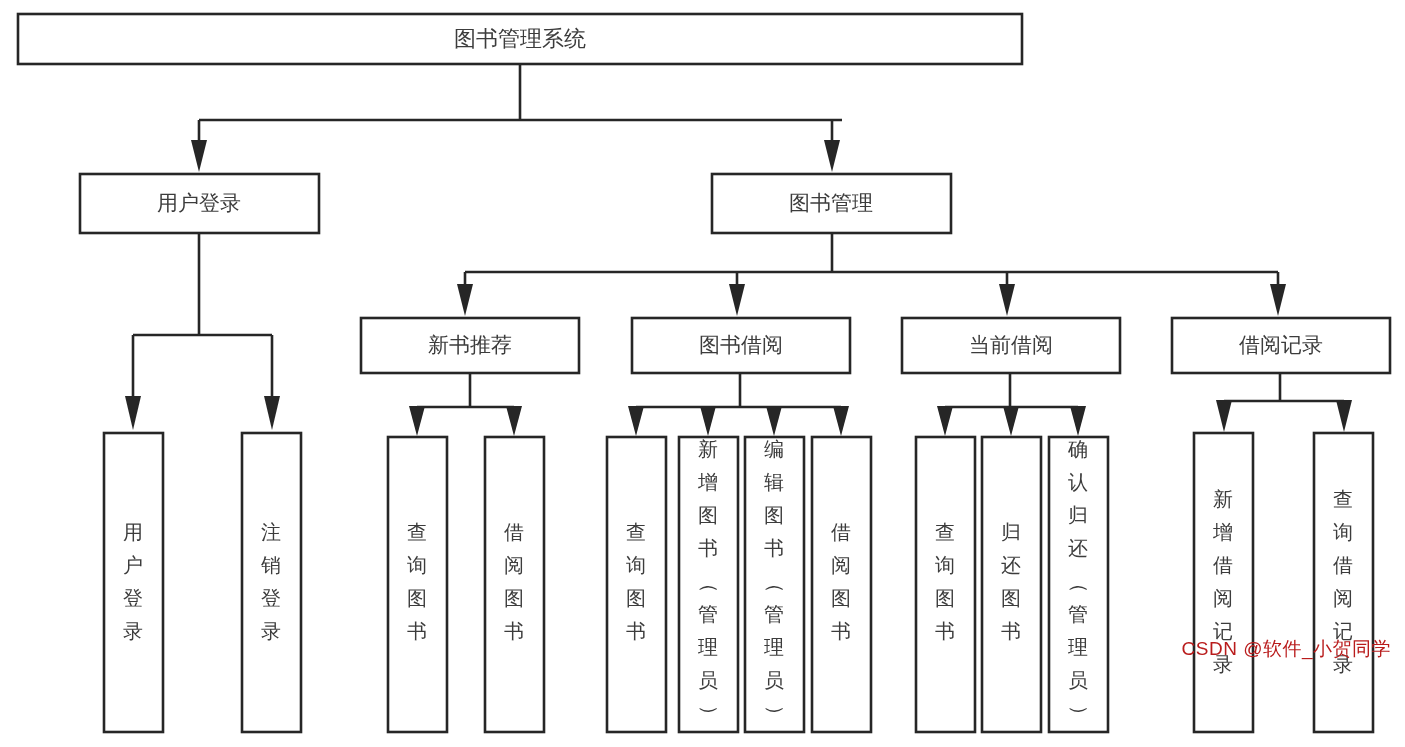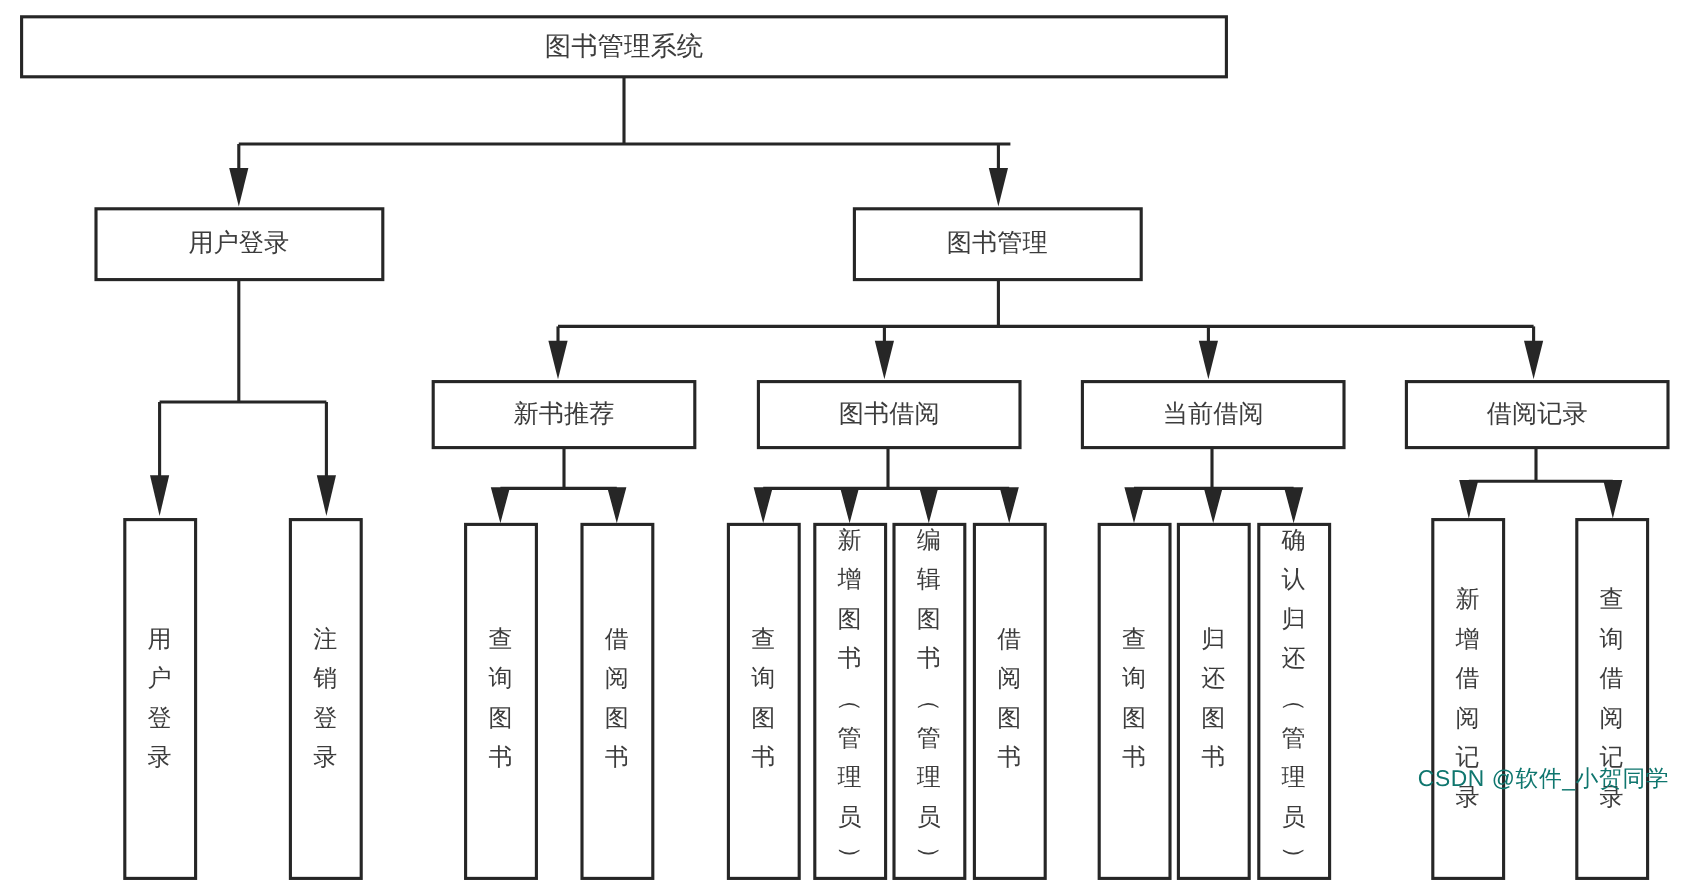--- a/index.html
+++ b/index.html
@@ -58,21 +58,21 @@
     font-size: 20px;
     text-anchor: middle;
     dominant-baseline: middle;
   }
   .watermark {
     position: absolute;
     right: 14px;
     bottom: 6px;
     font-family: "Liberation Sans", "DejaVu Sans", sans-serif;
     font-size: 19px;
-    color: #0f766e;
+    color: #b91c1c;
     letter-spacing: 0.5px;
     white-space: nowrap;
     pointer-events: none;
   }
 </style>
 </head>
 <body>
 
 <div id="diagram-root">
 

